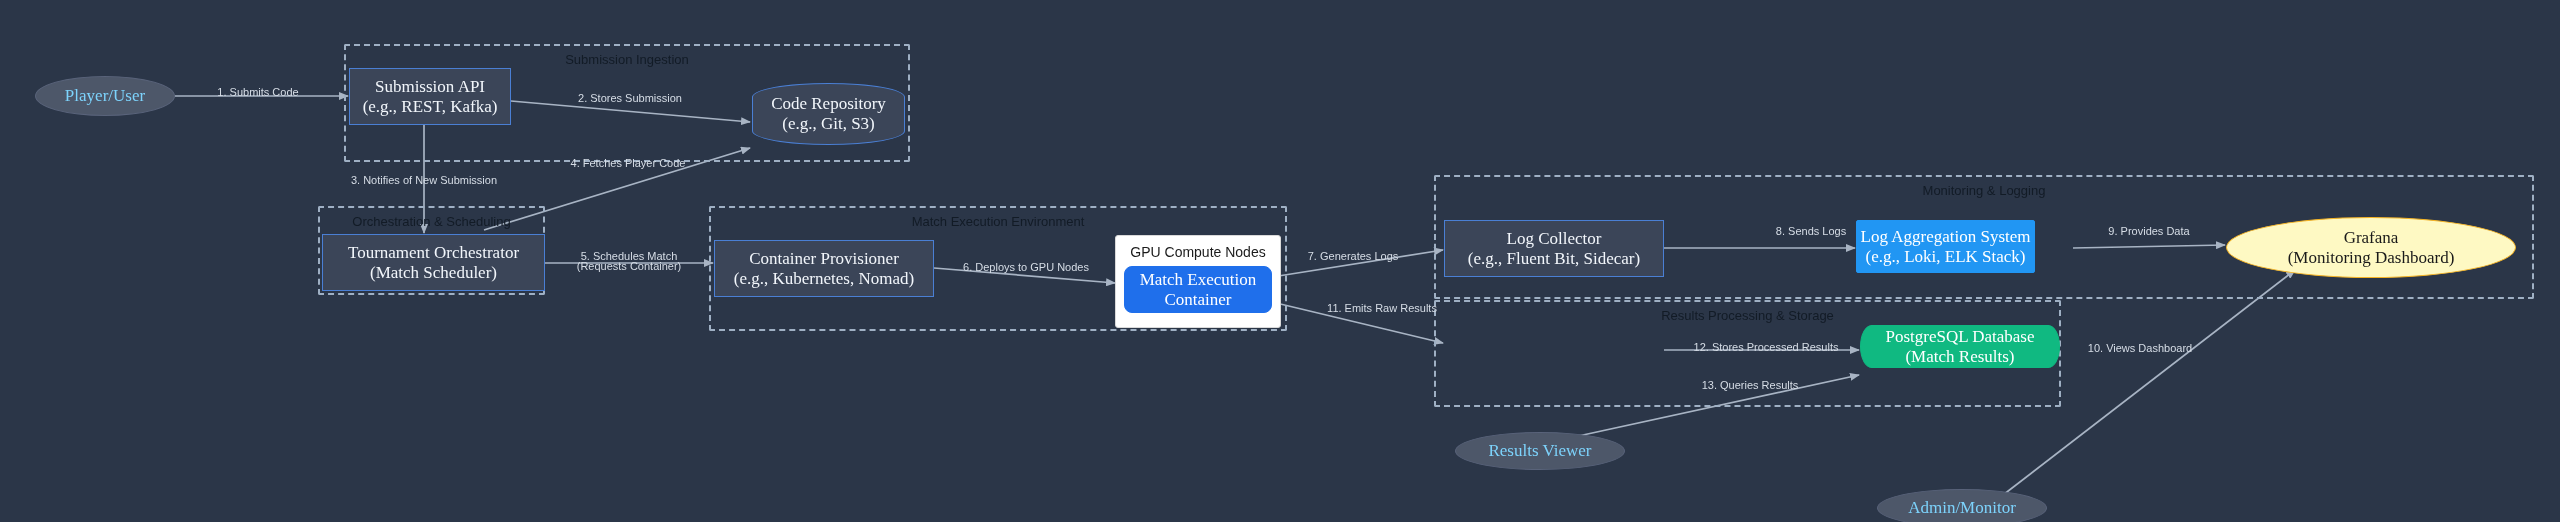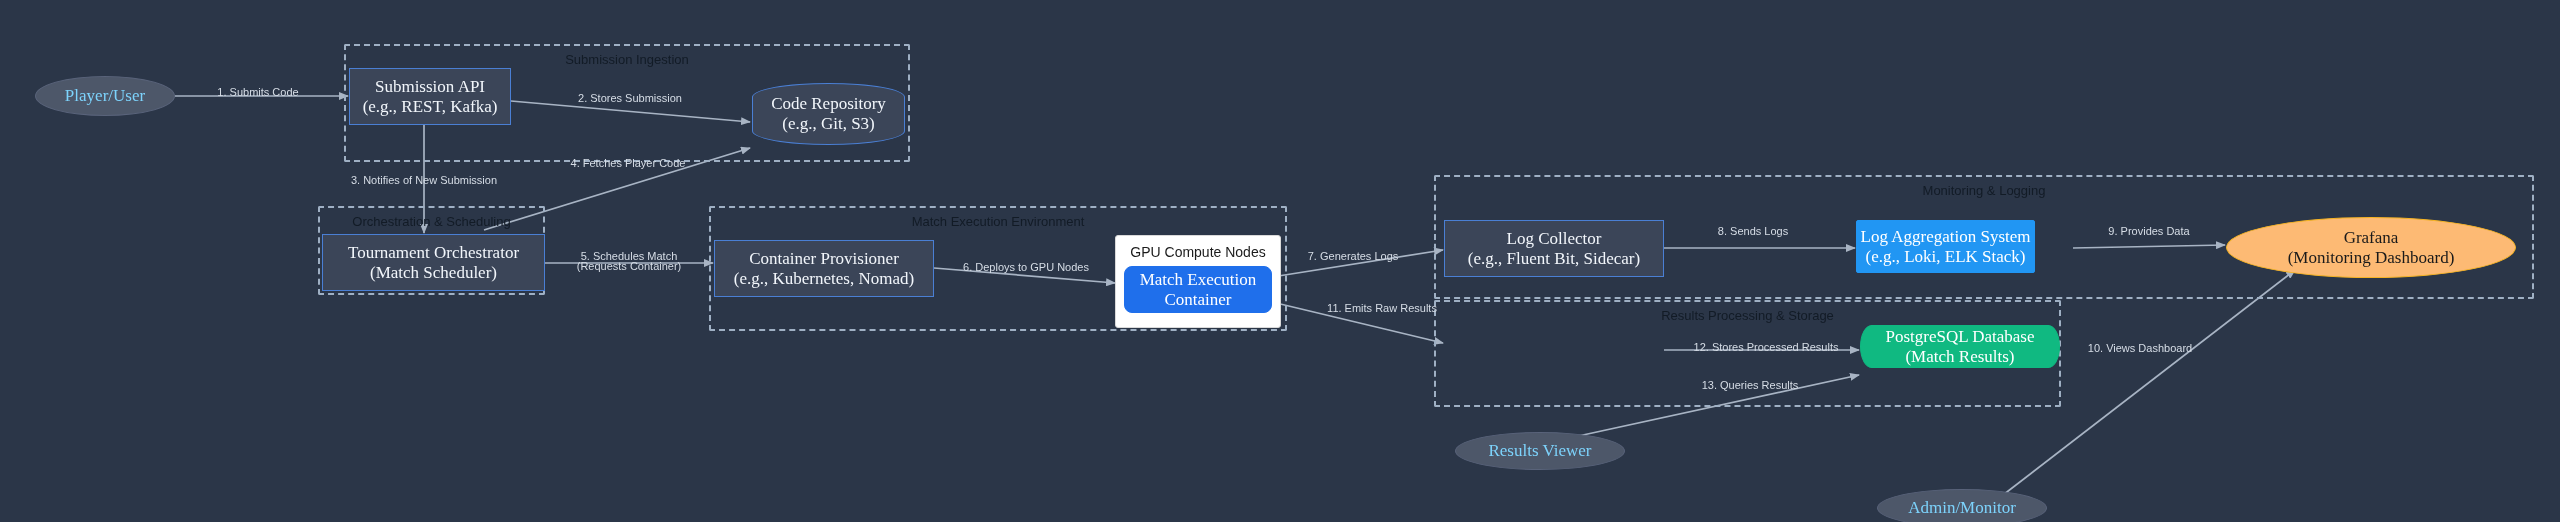--- a/index.html
+++ b/index.html
@@ -21,21 +21,21 @@
   
   .n-proc{background:#3b4558;border:1.5px solid #4a7fd4;color:#f2f6fb;font-size:17px;border-radius:0;}
   
   .n-actor{background:#4d5769;border:1px solid #59637a;color:#7dd3fc;border-radius:50%;font-size:17px;}
   
   .n-blue{background:#1f6feb;border:1px solid #1f6feb;color:#ffffff;font-size:17px;border-radius:8px;}
   .n-blue-sq{background:#2196f3;border:1px solid #2196f3;color:#ffffff;font-size:17px;border-radius:2px;}
   
   .n-green{background:#10b981;border:1px solid #10b981;color:#ffffff;font-size:17px;border-radius:14px/26px;}
   
-  .n-amber{background:#fdba74;border:1px solid #f5b324;color:#1a1a1a;font-size:17px;border-radius:50%;}
+  .n-amber{background:#fef9c3;border:1px solid #f5b324;color:#1a1a1a;font-size:17px;border-radius:50%;}
   
   .n-cyl{background:#3b4558;border:1.5px solid #4a7fd4;color:#f2f6fb;font-size:17px;border-radius:50%/14px;}
 
   .elabel{position:absolute;font-size:11px;color:#d6dde6;white-space:nowrap;
     font-family:"Liberation Sans",sans-serif;transform:translate(-50%,-50%);}
 </style>
 </head>
 <body>
 
 <div id="stage">
@@ -159,20 +159,20 @@
   </div>
 
   <span class="elabel" style="left:258px;top:92px;">1. Submits Code</span>
   <span class="elabel" style="left:630px;top:98px;">2. Stores Submission</span>
   <span class="elabel" style="left:424px;top:180px;">3. Notifies of New Submission</span>
   <span class="elabel" style="left:628px;top:163px;">4. Fetches Player Code</span>
   <span class="elabel" style="left:629px;top:256px;">5. Schedules Match</span>
   <span class="elabel" style="left:629px;top:266px;">(Requests Container)</span>
   <span class="elabel" style="left:1026px;top:267px;">6. Deploys to GPU Nodes</span>
   <span class="elabel" style="left:1353px;top:256px;">7. Generates Logs</span>
-  <span class="elabel" style="left:1753px;top:231px;">8. Sends Logs</span>
+  <span class="elabel" style="left:1811px;top:231px;">8. Sends Logs</span>
   <span class="elabel" style="left:2149px;top:231px;">9. Provides Data</span>
   <span class="elabel" style="left:2140px;top:348px;">10. Views Dashboard</span>
   <span class="elabel" style="left:1382px;top:308px;">11. Emits Raw Results</span>
   <span class="elabel" style="left:1766px;top:347px;">12. Stores Processed Results</span>
   <span class="elabel" style="left:1750px;top:385px;">13. Queries Results</span>
 
 </div>
 
 </body></html>

